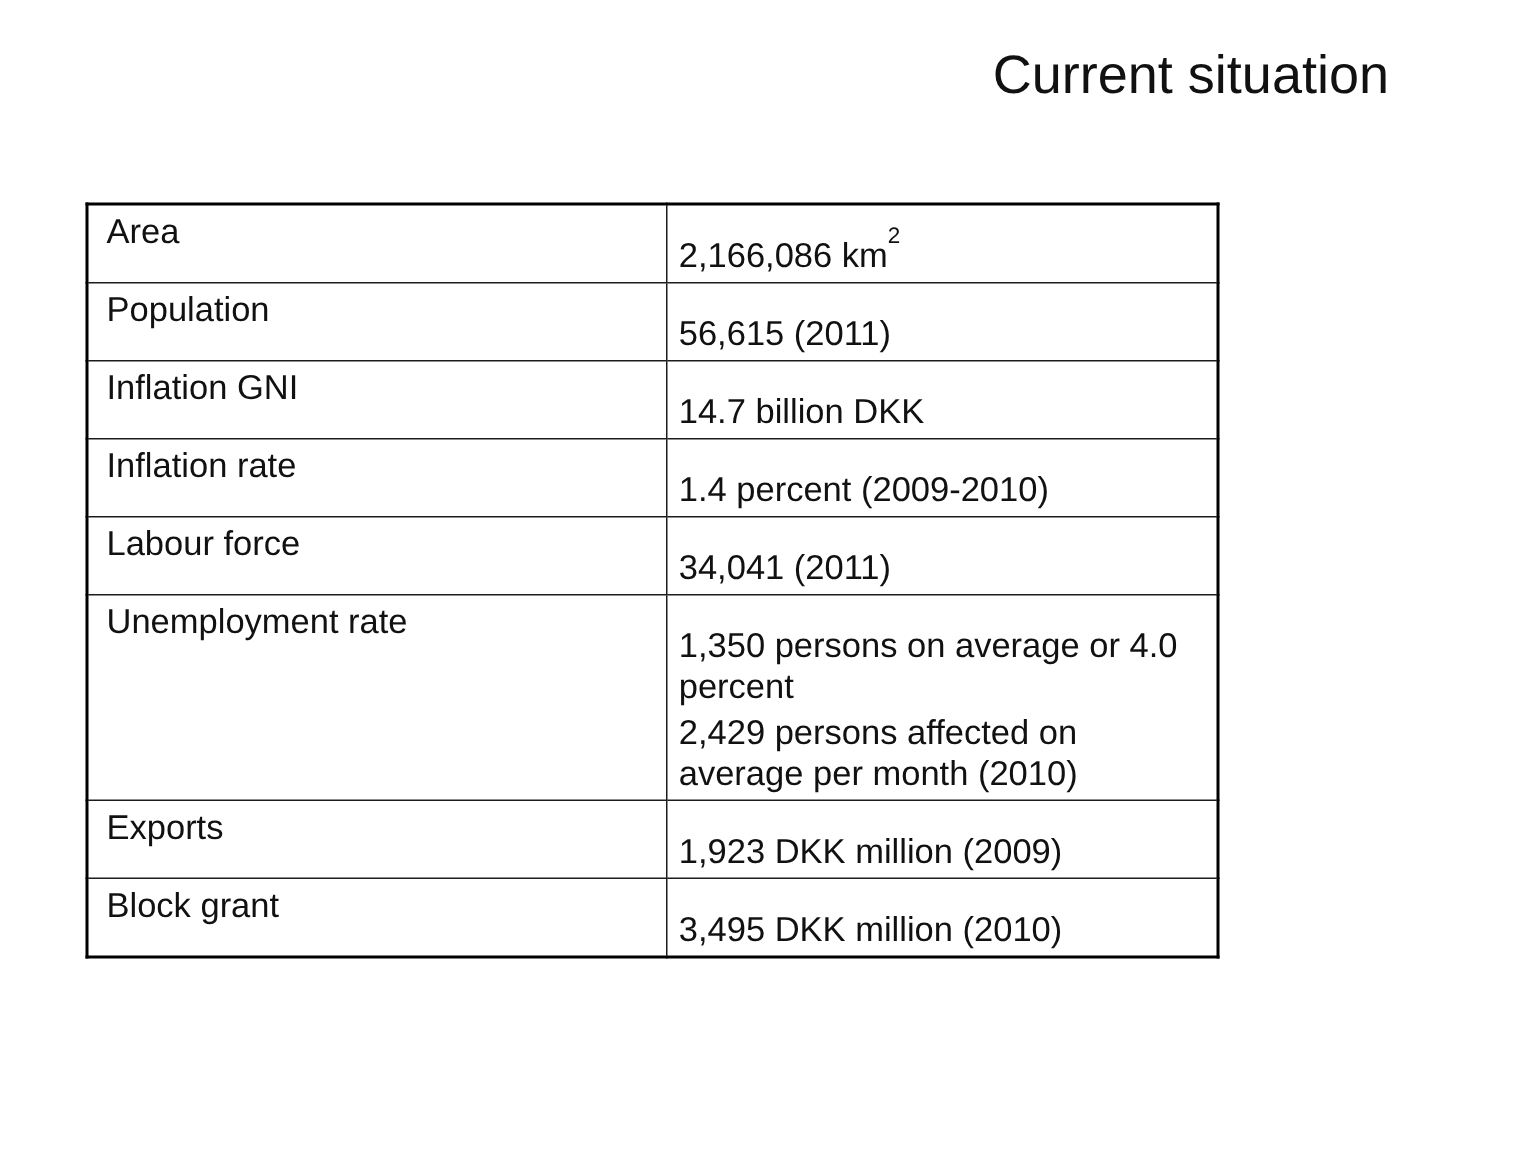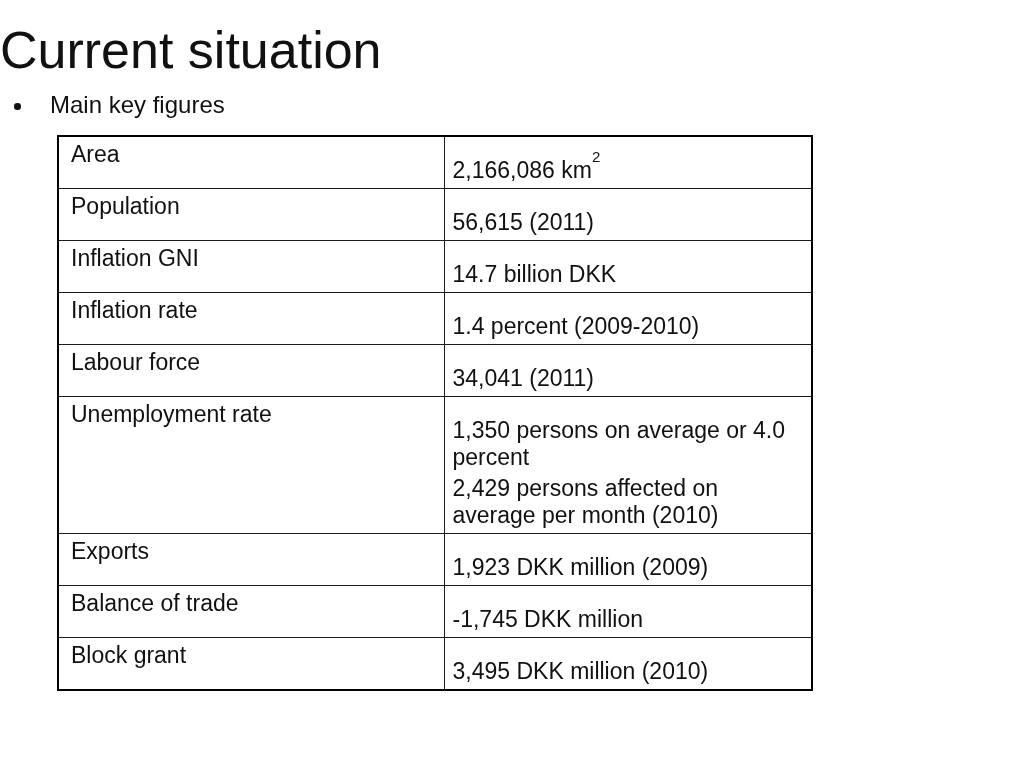--- a/index.html
+++ b/index.html
@@ -8,22 +8,22 @@
     width: 1024px; height: 768px;
     position: relative; overflow: hidden;
     background: var(--background, #ffffff);
     color: var(--text, #111111);
     font-family: "Liberation Sans", "DejaVu Sans", sans-serif;
   }
   .slide { position: absolute; inset: 0; }
 
   .slide-title {
     position: absolute; top: 28px; left: 0; width: 926px;
-    text-align: left;
-    font-size: 52px; line-height: 44px; font-weight: 400;
+    text-align: right;
+    font-size: 36px; line-height: 44px; font-weight: 400;
   }
 
   .bullet-item { position: absolute; top: 90px; left: 0; width: 500px; height: 30px; }
   .bullet-dot {
     position: absolute; left: 14px; top: 13px;
     width: 6.5px; height: 6.5px; border-radius: 50%;
     background: var(--text, #111111);
   }
   .bullet-label {
     position: absolute; left: 50px; top: 0;
@@ -47,24 +47,20 @@
   .v + .v { margin-top: 4px; }
   sup.sq { font-size: 15px; line-height: 0; position: relative; top: -7px; }
 </style>
 </head>
 <body style="--text: #111111; --border: #000000; --background: #ffffff;">
 
 <div class="slide">
 
   <div class="slide-title">Current situation</div>
 
-  <div class="bullet-item">
-    <span class="bullet-dot"></span>
-    <span class="bullet-label">Main key figures</span>
-  </div>
 
   <table class="kv-table">
     <tbody>
       <tr class="r">
         <td class="lbl">Area</td>
         <td class="val">
           <p class="v"><span>2,166,086 km</span><sup class="sq">2</sup></p>
         </td>
       </tr>
       <tr class="r">
@@ -98,26 +94,20 @@
           <p class="v">2,429 persons affected on average per month (2010)</p>
         </td>
       </tr>
       <tr class="r">
         <td class="lbl">Exports</td>
         <td class="val">
             <p class="v">1,923 DKK million (2009)</p>
           </td>
       </tr>
       <tr class="r">
-        <td class="lbl">Balance of trade</td>
-        <td class="val">
-            <p class="v">-1,745 DKK million</p>
-          </td>
-      </tr>
-      <tr class="r">
         <td class="lbl">Block grant</td>
         <td class="val">
             <p class="v">3,495 DKK million (2010)</p>
           </td>
       </tr>
     </tbody>
   </table>
 
 </div>
 

